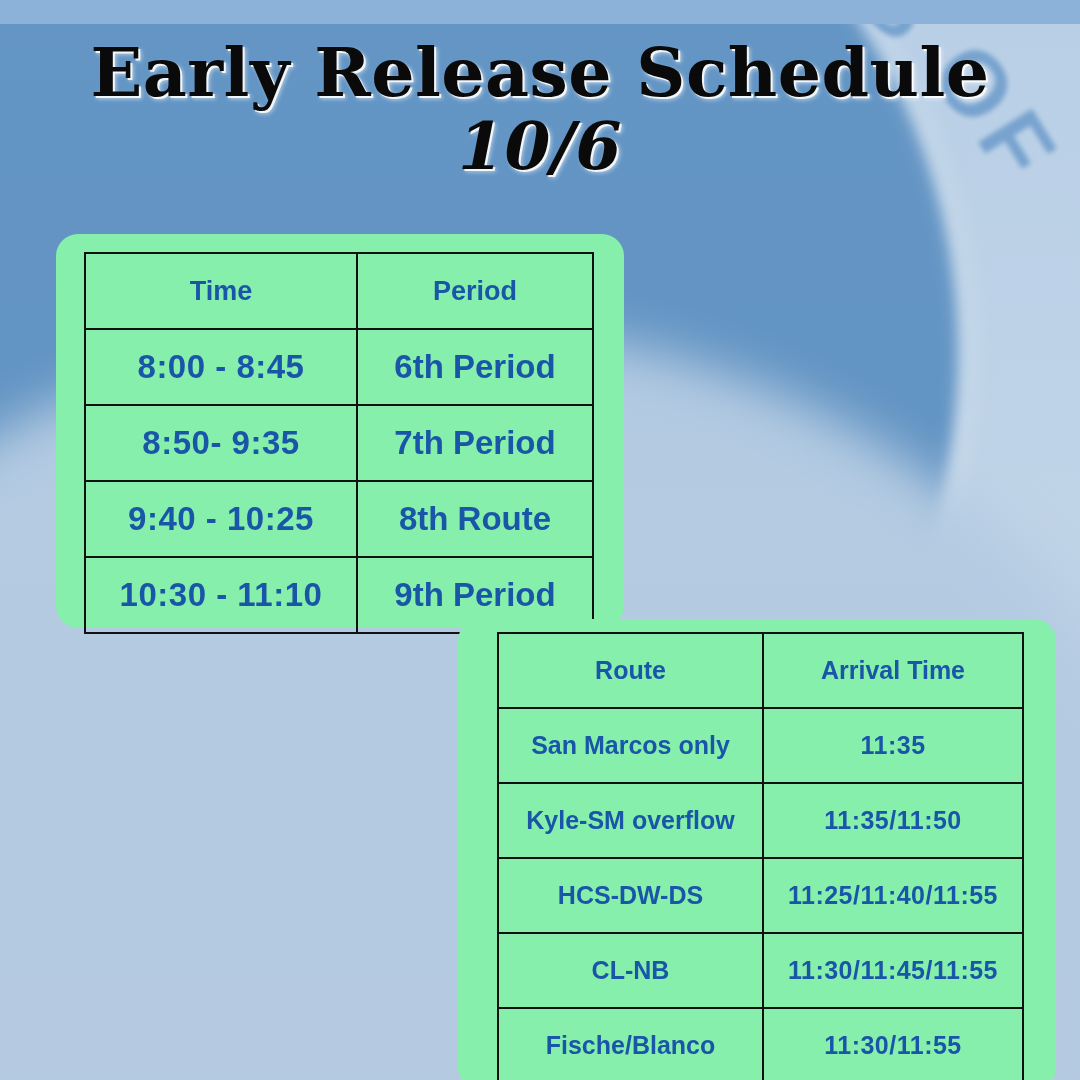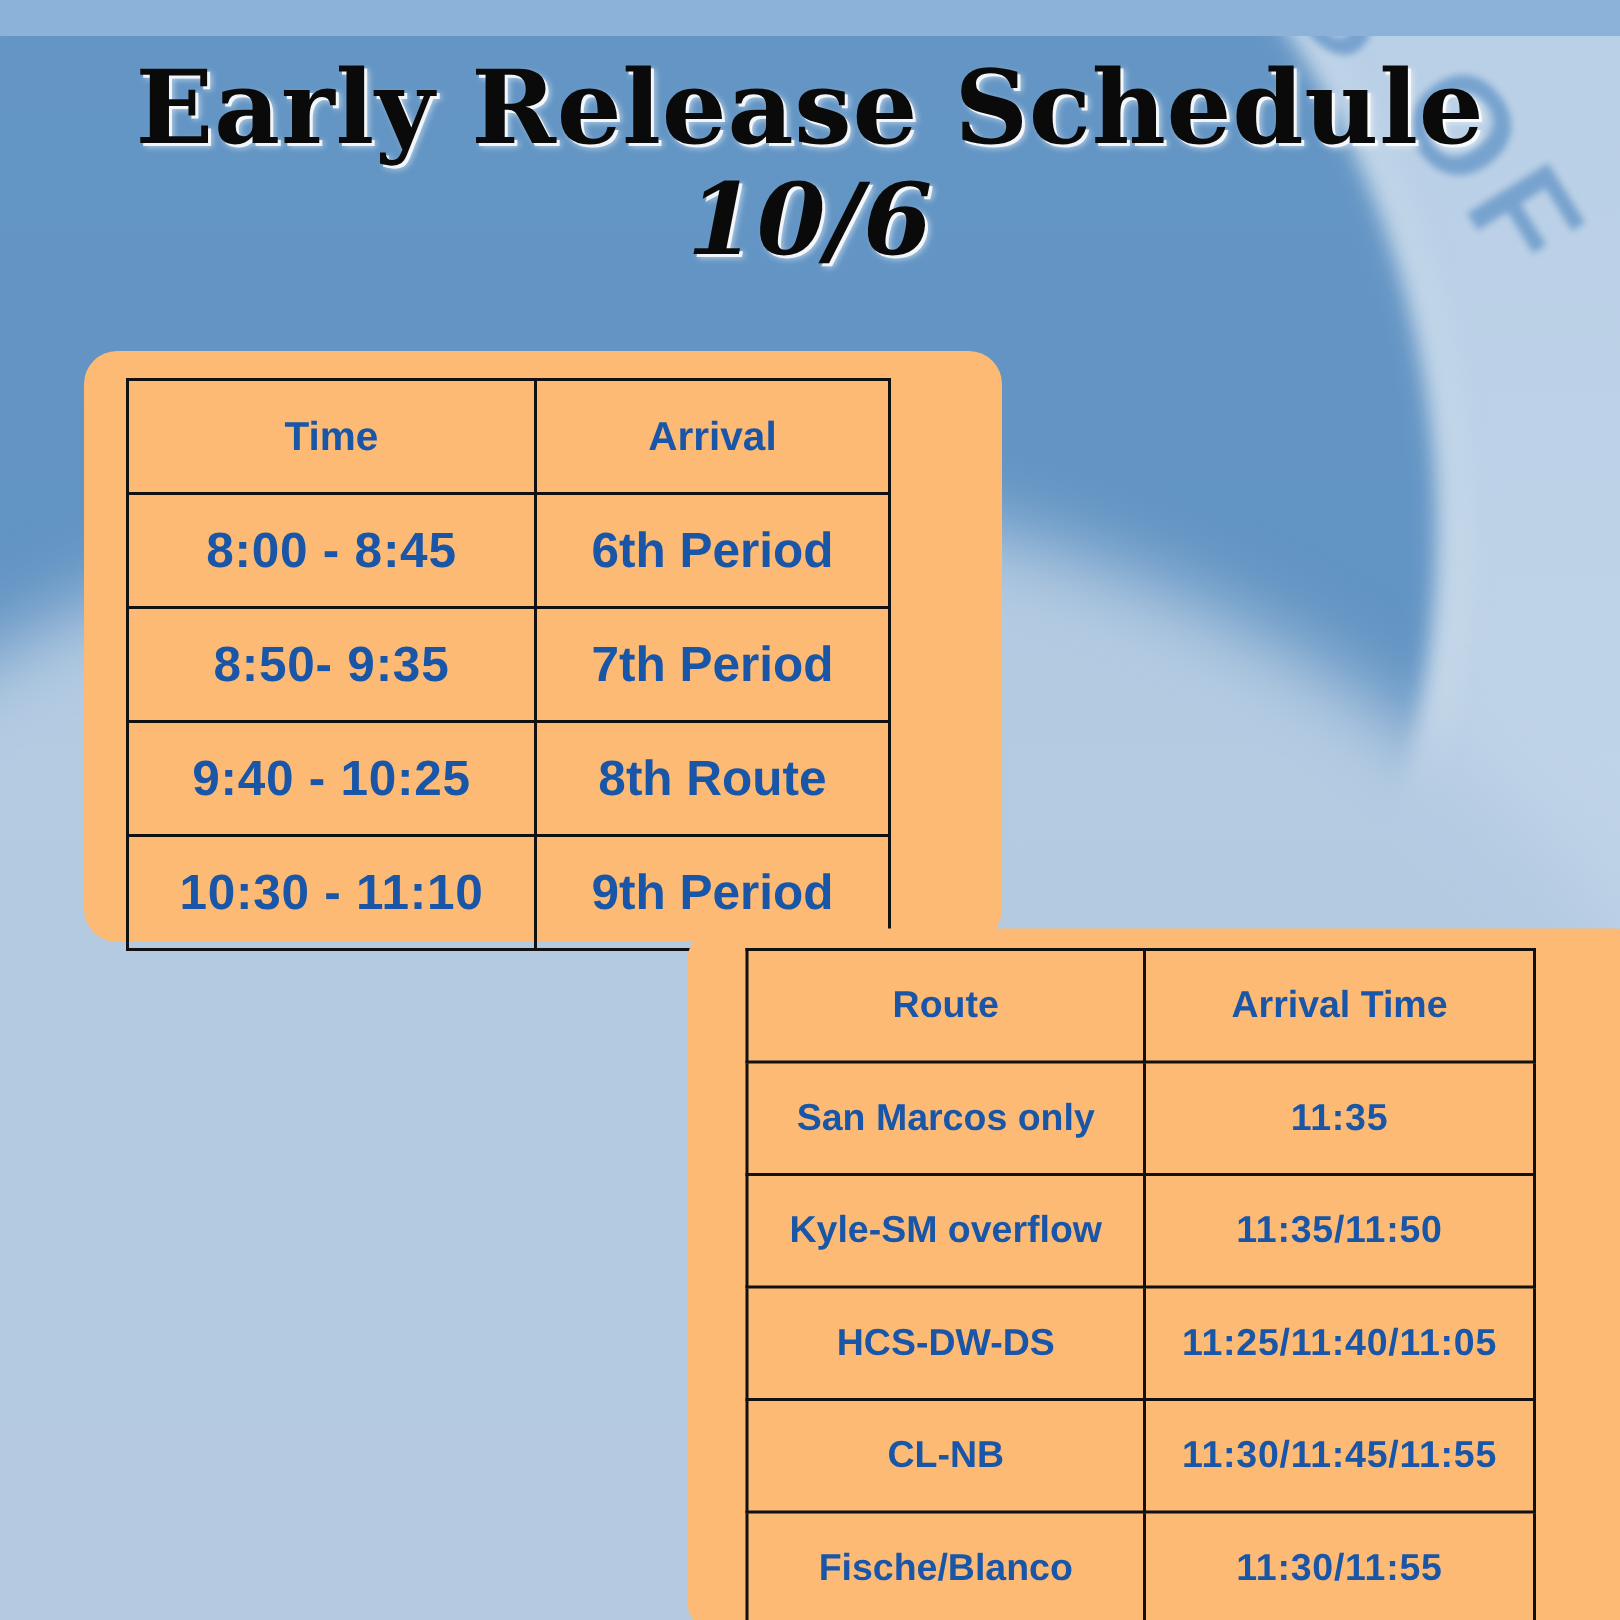--- a/index.html
+++ b/index.html
@@ -132,24 +132,23 @@
   }
   .title-line.sub {
     font-size: 66px;
     margin-top: 6px;
     font-style: italic;
   }
 
   
   .card {
     position: absolute;
-    background: #fdba74;
+    background: #86efac;
     border-radius: 22px;
     z-index: 4;
-    padding-left: 44px;
   }
   #card-schedule {
     left: 56px;
     top: 210px;
     width: 568px;
     height: 394px;
   }
   #card-bus {
     left: 458px;
     top: 595px;
@@ -241,21 +240,21 @@
 
   <div class="card" id="card-schedule">
     <table class="sched" id="table-schedule">
       <colgroup>
           <col class="c1">
           <col class="c2">
         </colgroup>
       <tbody>
         <tr>
           <td class="hdr">Time</td>
-          <td class="hdr">Arrival</td>
+          <td class="hdr">Period</td>
         </tr>
         <tr>
           <td class="num">8:00 - 8:45</td>
           <td>6th Period</td>
         </tr>
         <tr>
           <td class="num">8:50- 9:35</td>
           <td>7th Period</td>
         </tr>
         <tr>
@@ -284,21 +283,21 @@
         <tr>
           <td>San Marcos only</td>
           <td class="num">11:35</td>
         </tr>
         <tr>
           <td>Kyle-SM overflow</td>
           <td class="num">11:35/11:50</td>
         </tr>
         <tr>
           <td>HCS-DW-DS</td>
-          <td class="num">11:25/11:40/11:05</td>
+          <td class="num">11:25/11:40/11:55</td>
         </tr>
         <tr>
           <td>CL-NB</td>
           <td class="num">11:30/11:45/11:55</td>
         </tr>
         <tr>
           <td>Fische/Blanco</td>
           <td class="num">11:30/11:55</td>
         </tr>
       </tbody>

